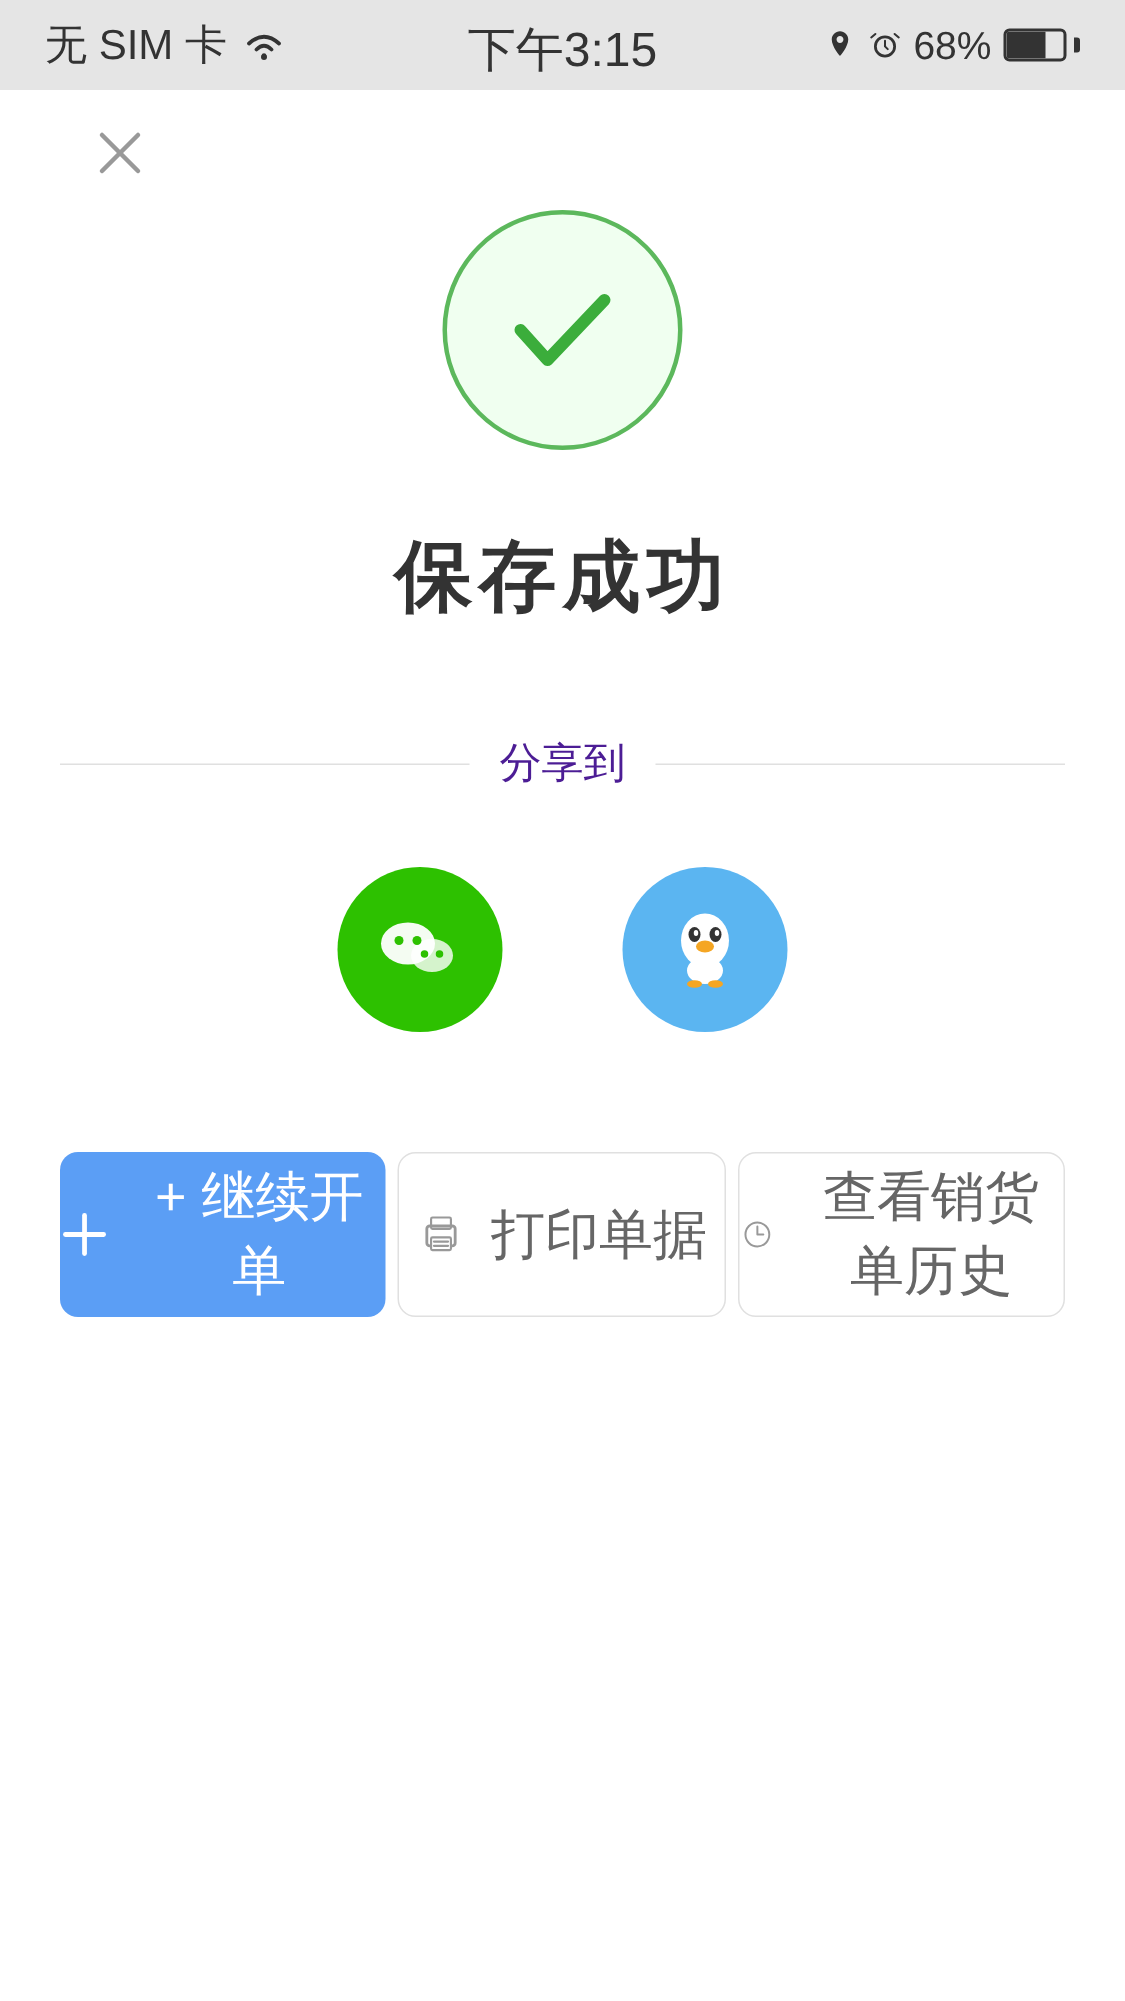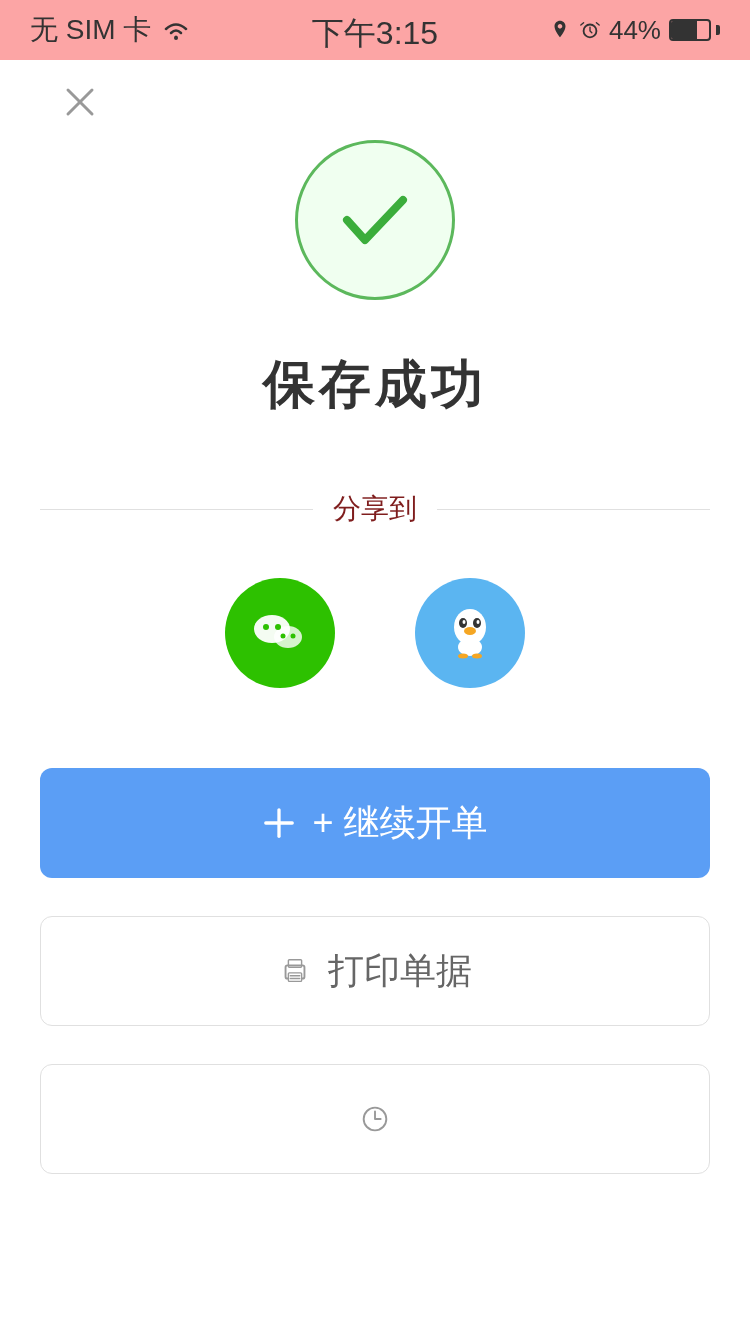--- a/index.html
+++ b/index.html
@@ -10,21 +10,21 @@
       background: #ffffff;
       font-family: -apple-system, "PingFang SC", "Helvetica Neue", sans-serif;
       overflow: hidden;
       position: relative;
     }
 
     
     .status-bar {
       width: 100%;
       height: 60px;
-      background: #fca5a5;
+      background: #e5e5e5;
       display: flex;
       align-items: center;
       justify-content: space-between;
       padding: 0 30px;
     }
     .status-left {
       font-size: 28px;
       color: #333;
       display: flex;
       align-items: center;
@@ -136,21 +136,21 @@
       margin-bottom: 50px;
     }
     .share-divider::before, .share-divider::after {
       content: '';
       flex: 1;
       height: 1px;
       background: #e0e0e0;
     }
     .share-label {
       font-size: 28px;
-      color: #7f1d1d;
+      color: #4c1d95;
       padding: 0 20px;
     }
 
     .share-icons {
       display: flex;
       justify-content: center;
       gap: 80px;
     }
 
     .share-btn {
@@ -171,22 +171,22 @@
     .share-btn svg {
       width: 64px;
       height: 64px;
     }
 
     
     .action-buttons {
       width: 100%;
       padding: 0 40px;
       display: flex;
-      flex-direction: column;
-      gap: 38px;
+      flex-direction: row;
+      gap: 8px;
       margin-top: 30px;
     }
 
     .action-btn {
       width: 100%;
       height: 110px;
       border-radius: 12px;
       display: flex;
       align-items: center;
       justify-content: center;
@@ -228,21 +228,21 @@
 
     <svg viewBox="0 0 24 24" fill="none" style="width:22px;height:22px;">
       <path d="M12 2C8.69 2 6 4.69 6 8c0 5.25 6 12 6 12s6-6.75 6-12c0-3.31-2.69-6-6-6zm0 8.5c-1.38 0-2.5-1.12-2.5-2.5S10.62 5.5 12 5.5s2.5 1.12 2.5 2.5S13.38 10.5 12 10.5z" fill="#333"></path>
     </svg>
 
     <svg viewBox="0 0 24 24" style="width:22px;height:22px;">
       <circle cx="12" cy="13" r="7" fill="none" stroke="#333" stroke-width="2"></circle>
       <path d="M12 9v4l2 2" stroke="#333" stroke-width="1.5" stroke-linecap="round" fill="none"></path>
       <path d="M5 4l-3 2.5M19 4l3 2.5" stroke="#333" stroke-width="1.5" stroke-linecap="round"></path>
     </svg>
-    <span style="font-size:26px;">44%</span>
+    <span style="font-size:26px;">68%</span>
     <div class="battery-block">
       <div class="battery-rect">
         <div class="battery-fill"></div>
       </div>
       <div class="battery-tip"></div>
     </div>
   </div>
 </div>
 
 <div class="close-btn">
@@ -324,16 +324,17 @@
         <line x1="13" y1="26" x2="23" y2="26" stroke="#999" stroke-width="1.5" stroke-linecap="round"></line>
       </svg>
       <span>打印单据</span>
     </button>
 
     <button class="action-btn secondary">
       <svg viewBox="0 0 36 36" fill="none" style="width:34px;height:34px;">
         <circle cx="18" cy="18" r="12" stroke="#999" stroke-width="2" fill="none"></circle>
         <path d="M18 10 L18 18 L24 18" stroke="#999" stroke-width="2" stroke-linecap="round" stroke-linejoin="round" fill="none"></path>
       </svg>
+      <span>查看销货单历史</span>
     </button>
   </div>
 
 </div>
 
 </body></html>

